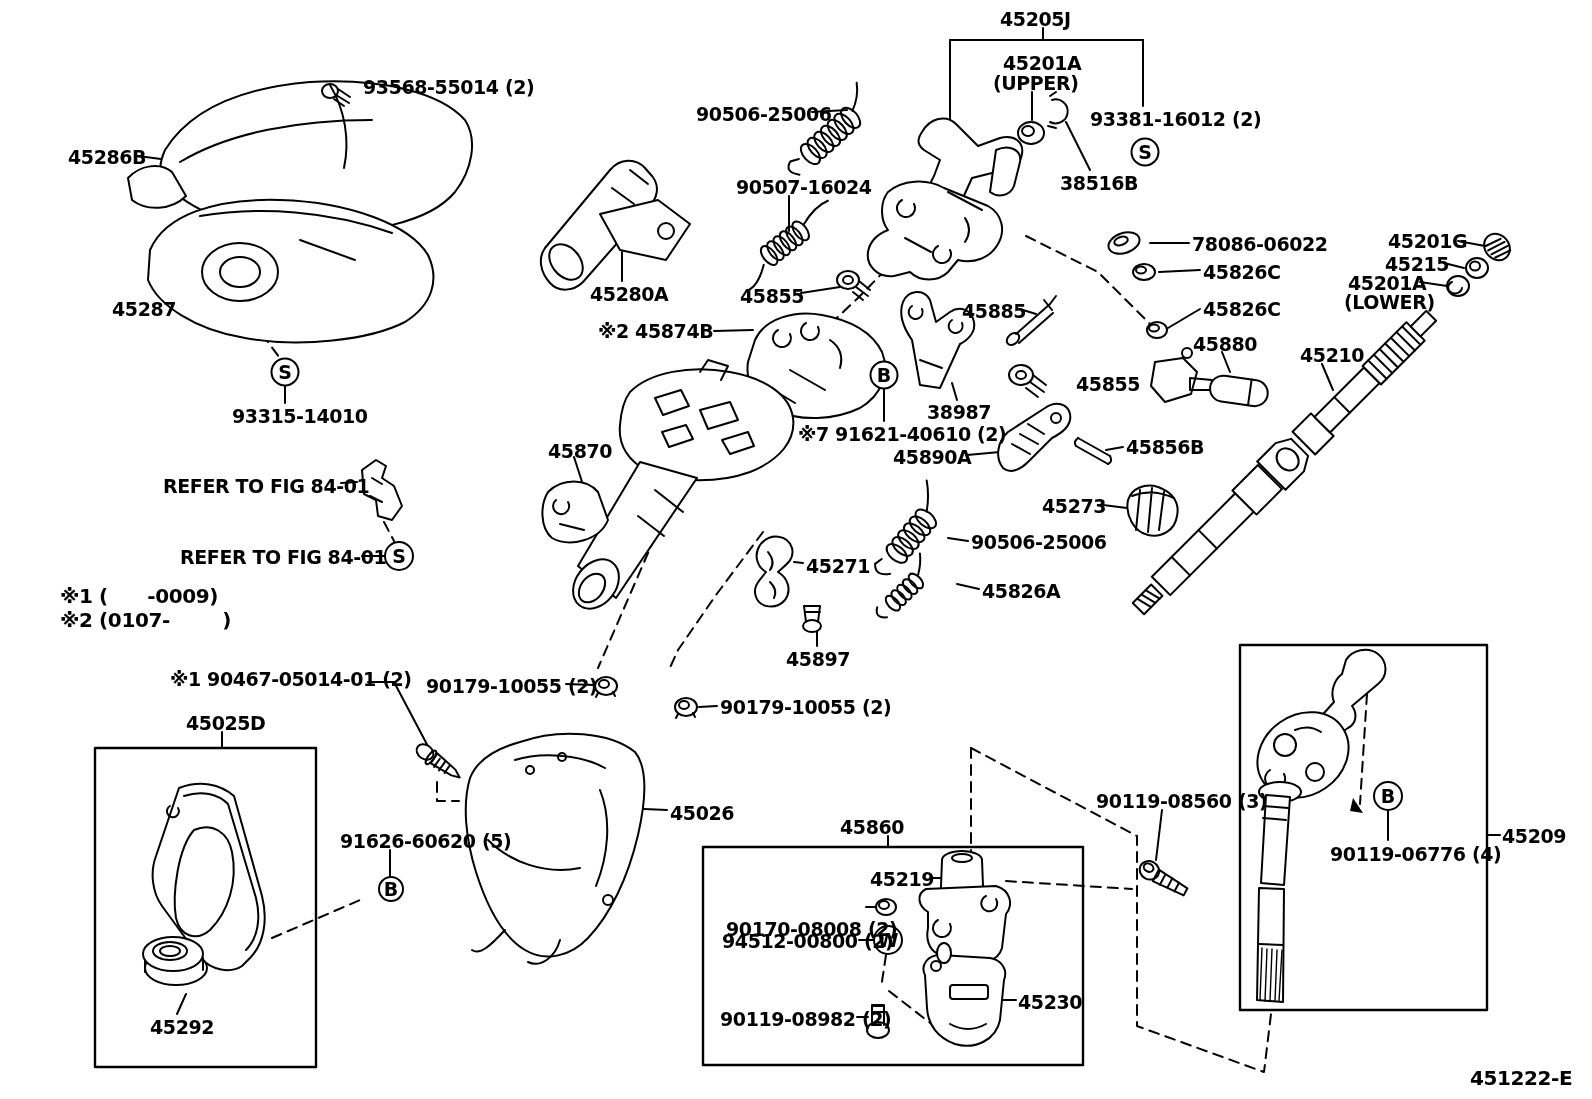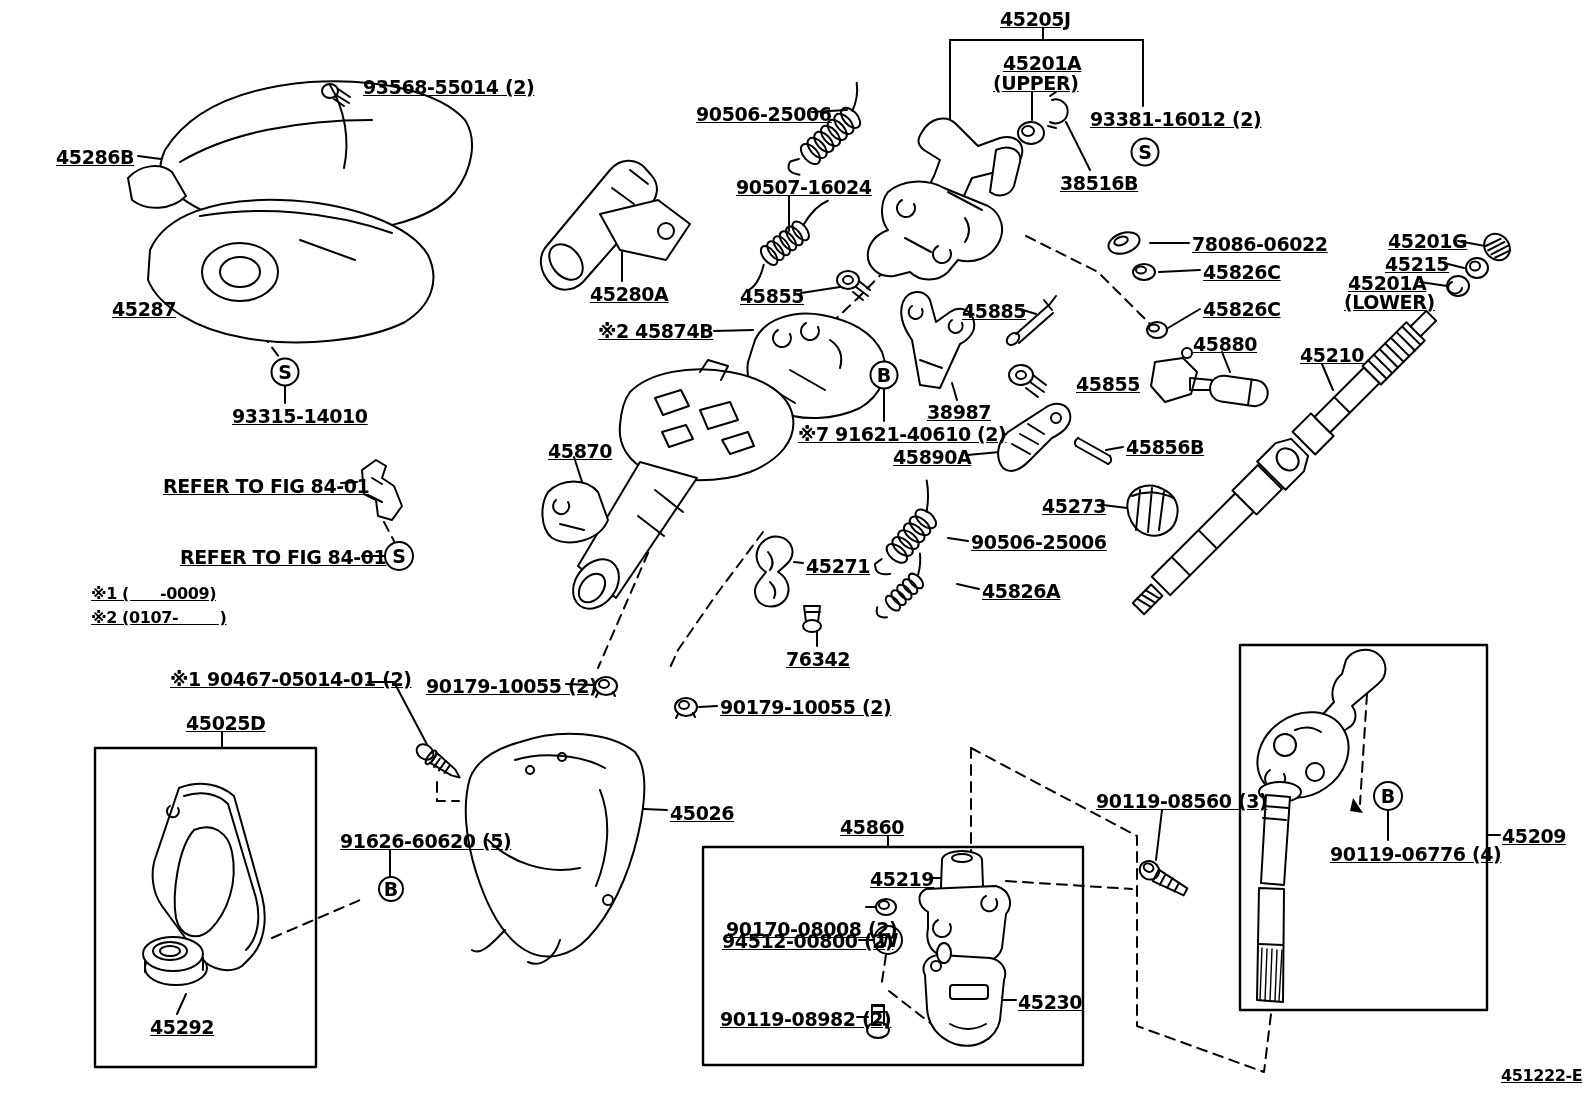--- a/index.html
+++ b/index.html
@@ -18,23 +18,23 @@
   #art .thin { stroke-width:1.4; }
   #art .solidblk { fill:#000; stroke:none; }
   #art text.cletter {
     stroke:none; fill:#000;
     font:bold 19px "DejaVu Sans","Liberation Sans",sans-serif;
     text-anchor:middle;
   }
   .lbl {
     position:absolute; color:#000; line-height:1;
     font:bold 19px "DejaVu Sans","Liberation Sans",sans-serif;
-    letter-spacing:-0.4px; white-space:pre;text-decoration:underline;
+    letter-spacing:-0.4px; white-space:pre;
   }
-  .lbl.big { font-size:16px;margin-left:31px; }
+  .lbl.big { font-size:20px; }
 </style>
 </head>
 <body>
 
 <div id="stage">
 
   <svg id="art" width="1592" height="1099" viewBox="0 0 1592 1099">
 
     <rect class="box" x="95" y="748" width="221" height="319"></rect>
     <rect class="box" x="703" y="847" width="380" height="218"></rect>
@@ -425,21 +425,21 @@
       <text class="cletter" x="1388" y="803">B</text>
     </g>
   </svg>
 
   <div class="lbl" style="left:1000px; top:8px">45205J</div>
   <div class="lbl" style="left:1003px; top:52px">45201A</div>
   <div class="lbl" style="left:993px;  top:72px">(UPPER)</div>
   <div class="lbl" style="left:1090px; top:108px">93381-16012 (2)</div>
   <div class="lbl" style="left:1060px; top:172px">38516B</div>
   <div class="lbl" style="left:363px;  top:76px">93568-55014 (2)</div>
-  <div class="lbl" style="left:56px;   top:146px">45286B</div>
+  <div class="lbl" style="left:68px;   top:146px">45286B</div>
   <div class="lbl" style="left:696px;  top:103px">90506-25006</div>
   <div class="lbl" style="left:736px;  top:176px">90507-16024</div>
   <div class="lbl" style="left:112px;  top:298px">45287</div>
   <div class="lbl" style="left:590px;  top:283px">45280A</div>
   <div class="lbl" style="left:740px;  top:285px">45855</div>
   <div class="lbl" style="left:962px;  top:300px">45885</div>
   <div class="lbl" style="left:1192px; top:233px">78086-06022</div>
   <div class="lbl" style="left:1203px; top:261px">45826C</div>
   <div class="lbl" style="left:1203px; top:298px">45826C</div>
   <div class="lbl" style="left:1388px; top:230px">45201G</div>
@@ -457,21 +457,21 @@
   <div class="lbl" style="left:1126px; top:436px">45856B</div>
   <div class="lbl" style="left:548px;  top:440px">45870</div>
   <div class="lbl" style="left:163px;  top:475px">REFER TO FIG 84-01</div>
   <div class="lbl" style="left:180px;  top:546px">REFER TO FIG 84-01</div>
   <div class="lbl" style="left:1042px; top:495px">45273</div>
   <div class="lbl" style="left:971px;  top:531px">90506-25006</div>
   <div class="lbl big" style="left:60px; top:584px">※1 (      -0009)</div>
   <div class="lbl big" style="left:60px; top:608px">※2 (0107-        )</div>
   <div class="lbl" style="left:806px;  top:555px">45271</div>
   <div class="lbl" style="left:982px;  top:580px">45826A</div>
-  <div class="lbl" style="left:786px;  top:648px">76342</div>
+  <div class="lbl" style="left:786px;  top:648px">45897</div>
   <div class="lbl" style="left:170px;  top:668px">※1 90467-05014-01 (2)</div>
   <div class="lbl" style="left:426px;  top:675px">90179-10055 (2)</div>
   <div class="lbl" style="left:720px;  top:696px">90179-10055 (2)</div>
   <div class="lbl" style="left:186px;  top:712px">45025D</div>
   <div class="lbl" style="left:340px;  top:830px">91626-60620 (5)</div>
   <div class="lbl" style="left:670px;  top:802px">45026</div>
   <div class="lbl" style="left:840px;  top:816px">45860</div>
   <div class="lbl" style="left:1096px; top:790px">90119-08560 (3)</div>
   <div class="lbl" style="left:870px;  top:868px">45219</div>
   <div class="lbl" style="left:726px;  top:918px">90170-08008 (2)</div>

